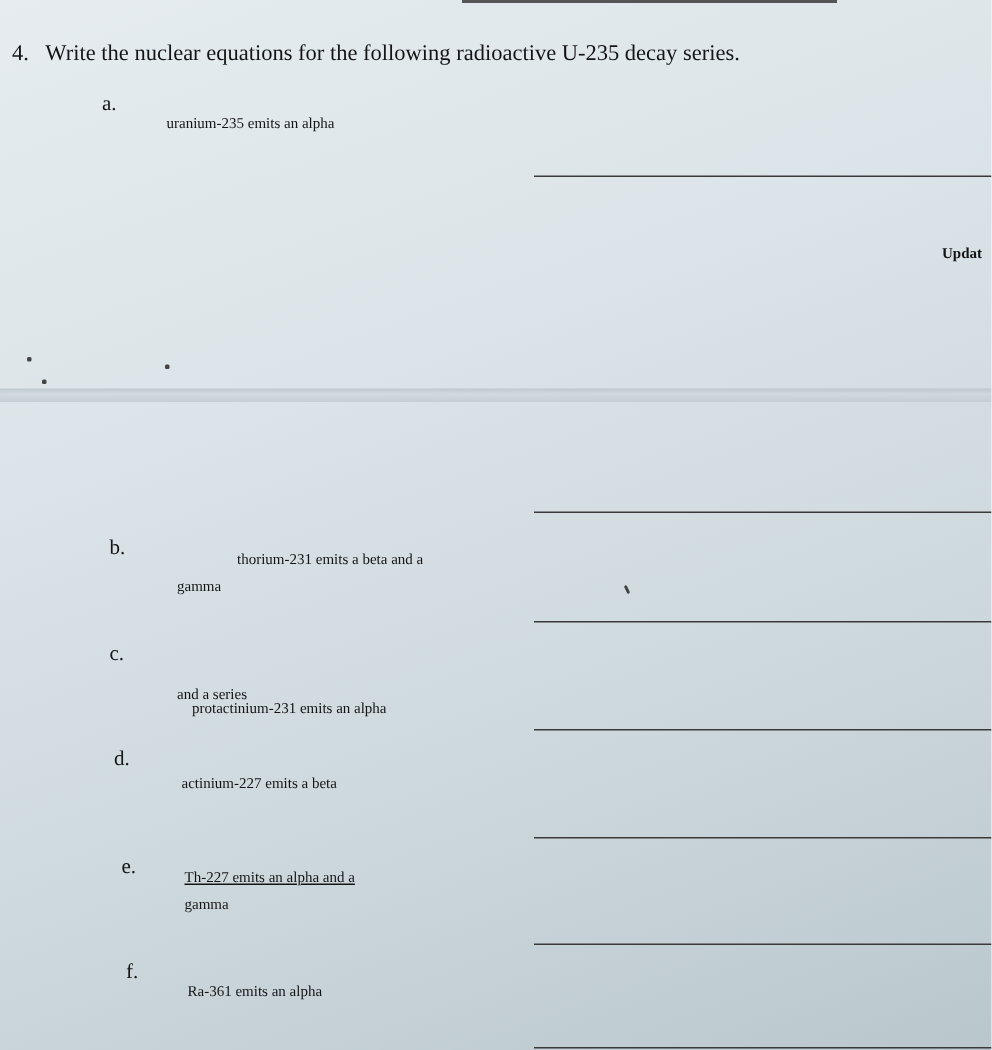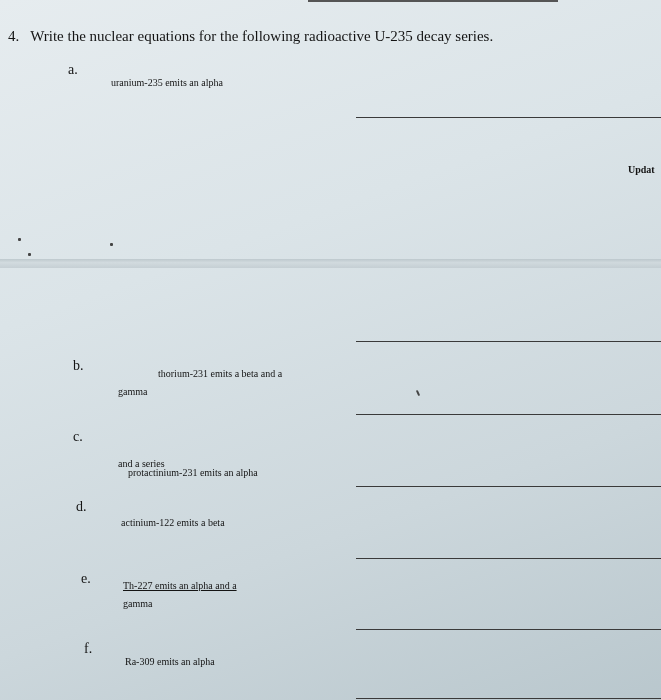--- a/index.html
+++ b/index.html
@@ -48,23 +48,23 @@
 <div class="txt prompt" style="left:118px;top:368px;margin-left:40px;">thorium-231 emits a beta and a</div>
 <div class="txt prompt" style="left:118px;top:386px;">gamma</div>
 <div class="rule" style="left:356px;top:414px;width:305px;"></div>
 
 <div class="txt label" style="left:73px;top:428px;">c.</div>
 <div class="txt prompt" style="left:128px;top:440px;margin-top:27px;">protactinium-231 emits an alpha</div>
 <div class="txt prompt" style="left:118px;top:458px;">and a series</div>
 <div class="rule" style="left:356px;top:486px;width:305px;"></div>
 
 <div class="txt label" style="left:76px;top:498px;">d.</div>
-<div class="txt prompt" style="left:121px;top:517px;">actinium-122 emits a beta</div>
+<div class="txt prompt" style="left:121px;top:517px;">actinium-227 emits a beta</div>
 <div class="rule" style="left:356px;top:558px;width:305px;"></div>
 
 <div class="txt label" style="left:81px;top:570px;">e.</div>
 <div class="txt prompt" style="left:123px;top:580px;text-decoration:underline;">Th-227 emits an alpha and a</div>
 <div class="txt prompt" style="left:123px;top:598px;">gamma</div>
 <div class="rule" style="left:356px;top:629px;width:305px;"></div>
 
 <div class="txt label" style="left:84px;top:640px;">f.</div>
-<div class="txt prompt" style="left:125px;top:656px;">Ra-309 emits an alpha</div>
+<div class="txt prompt" style="left:125px;top:656px;">Ra-361 emits an alpha</div>
 <div class="rule" style="left:356px;top:698px;width:305px;"></div>
 
 </body></html>

